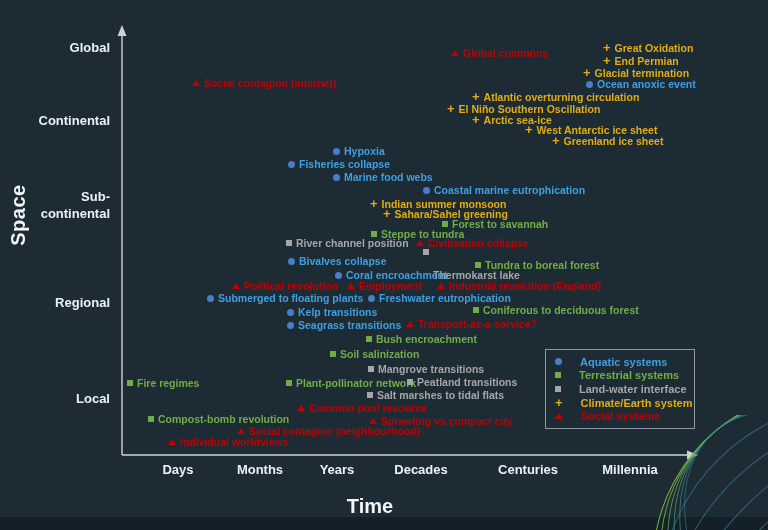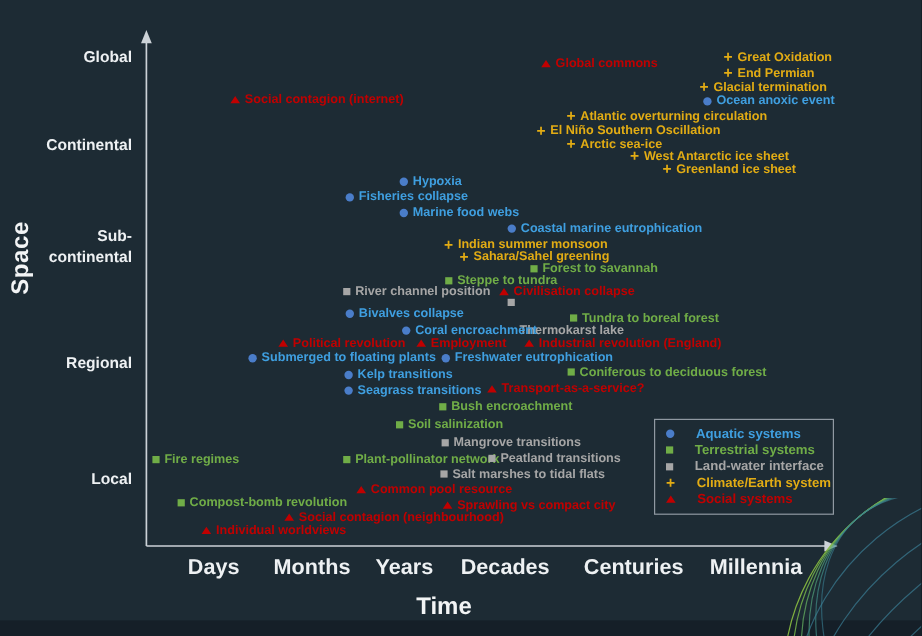--- a/index.html
+++ b/index.html
@@ -17,21 +17,21 @@
     position:absolute;left:370px;top:495px;transform:translateX(-50%);
     color:#f2f4f5;font-size:20px;font-weight:600;
   }
   
   .ytick{
     position:absolute;left:0;width:110px;text-align:right;
     color:#eef1f3;font-size:13px;font-weight:600;line-height:17px;white-space:pre-line;
   }
   .xtick{
     position:absolute;top:462px;transform:translateX(-50%);
-    color:#eef1f3;font-size:18px;font-weight:600;white-space:nowrap;
+    color:#eef1f3;font-size:13px;font-weight:600;white-space:nowrap;
   }
   
   .pt{
     position:absolute;display:flex;align-items:center;gap:4px;height:14px;
     white-space:nowrap;font-size:10.5px;font-weight:700;
   }
   .pt-label{line-height:14px;}
   .mk{display:inline-block;flex:0 0 auto;}
   .mk-circle{width:7px;height:7px;border-radius:50%;}
   .mk-square{width:6px;height:6px;}

